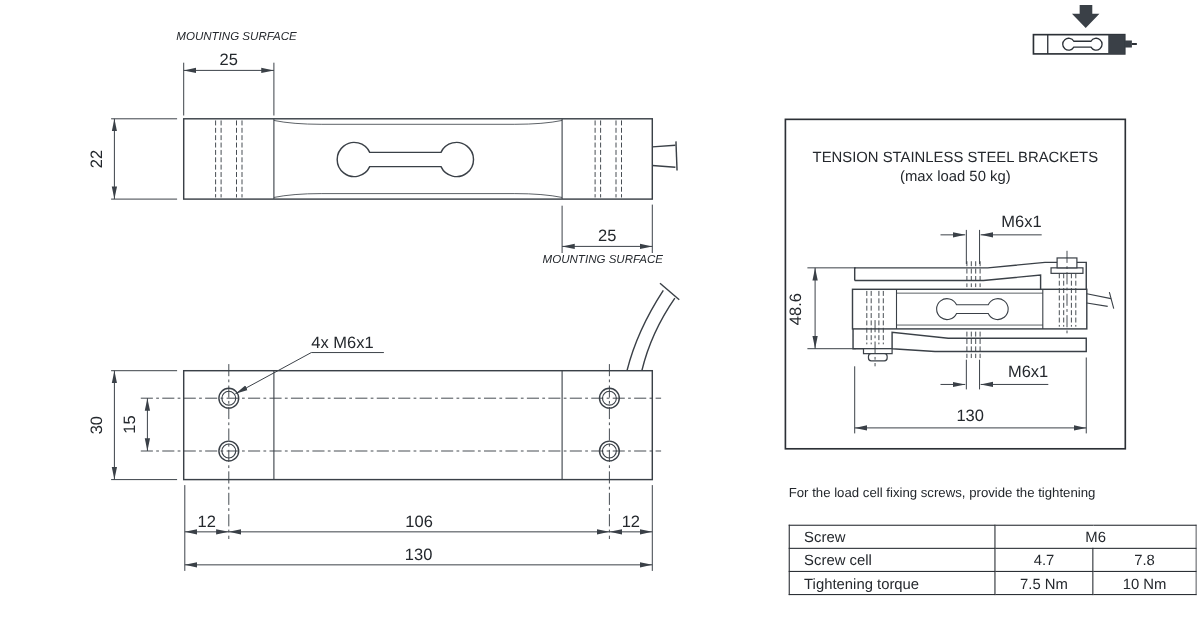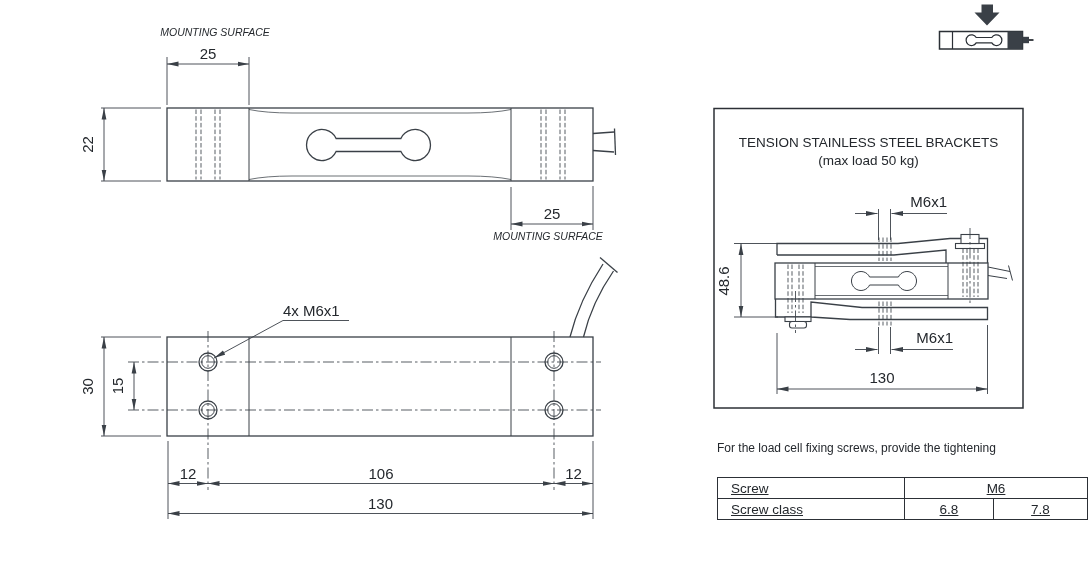--- a/index.html
+++ b/index.html
@@ -15,21 +15,21 @@
   .rec{stroke:var(--line,#3a4047);fill:none;stroke-width:0.75;}
   .dim{stroke:var(--line,#3a4047);fill:none;stroke-width:0.9;}
   .cl{stroke:var(--line,#3a4047);fill:none;stroke-width:0.85;stroke-dasharray:11 3 2.5 3;}
   .hid{stroke:var(--line,#3a4047);fill:none;stroke-width:0.85;stroke-dasharray:4.5 2.2;}
   .solidfill{fill:var(--line,#2b3036);stroke:none;}
   .whitepart{fill:#ffffff;stroke:var(--line,#3a4047);stroke-width:1.1;}
   #note{position:absolute;left:717px;top:441px;font-size:12px;line-height:14.5px;
         color:var(--text,#24282d);white-space:nowrap;}
   #torque-table{position:absolute;left:717px;top:477px;border-collapse:collapse;
         font-size:13.5px;color:var(--text,#24282d);table-layout:fixed;}
-  #torque-table td{border:1.4px solid #2c3036;height:20px;padding:0;text-decoration:underline;}
+  #torque-table td{border:1.4px solid #2c3036;height:20px;padding:0;}
   #torque-table td.lab{padding-left:13px;text-align:left;}
   #torque-table td.val{text-align:center;}
 </style>
 </head>
 <body>
 
 <div id="stage">
 
 <svg width="1088" height="564" viewBox="0 0 1088 564">
   <defs>
@@ -228,20 +228,25 @@
   <div>For the load cell fixing screws, provide the tightening</div>
 </div>
 
 <table id="torque-table">
   <tbody>
         <tr>
     <td class="lab" style="width:174px">Screw</td>
     <td class="val" colspan="2" style="width:183px">M6</td>
   </tr>
   <tr>
-    <td class="lab">Screw class</td>
-    <td class="val" style="width:88px">6.8</td>
+    <td class="lab">Screw cell</td>
+    <td class="val" style="width:88px">4.7</td>
     <td class="val" style="width:93px">7.8</td>
+  </tr>
+  <tr>
+    <td class="lab">Tightening torque</td>
+    <td class="val">7.5 Nm</td>
+    <td class="val">10 Nm</td>
   </tr>
 </tbody>
     </table>
 
 </div>
 
 </body></html>

